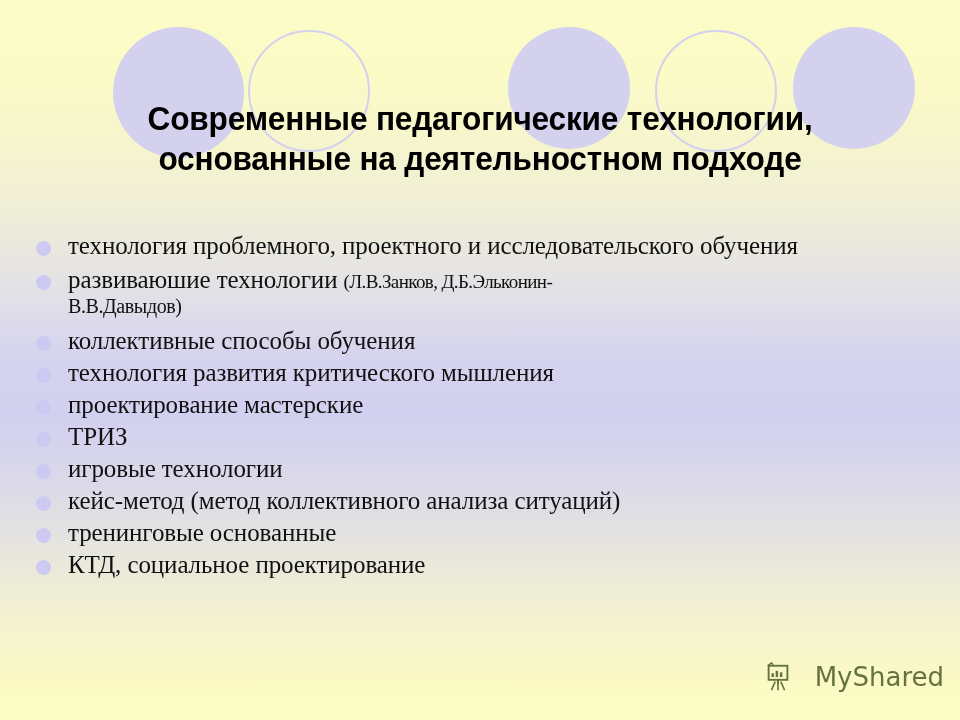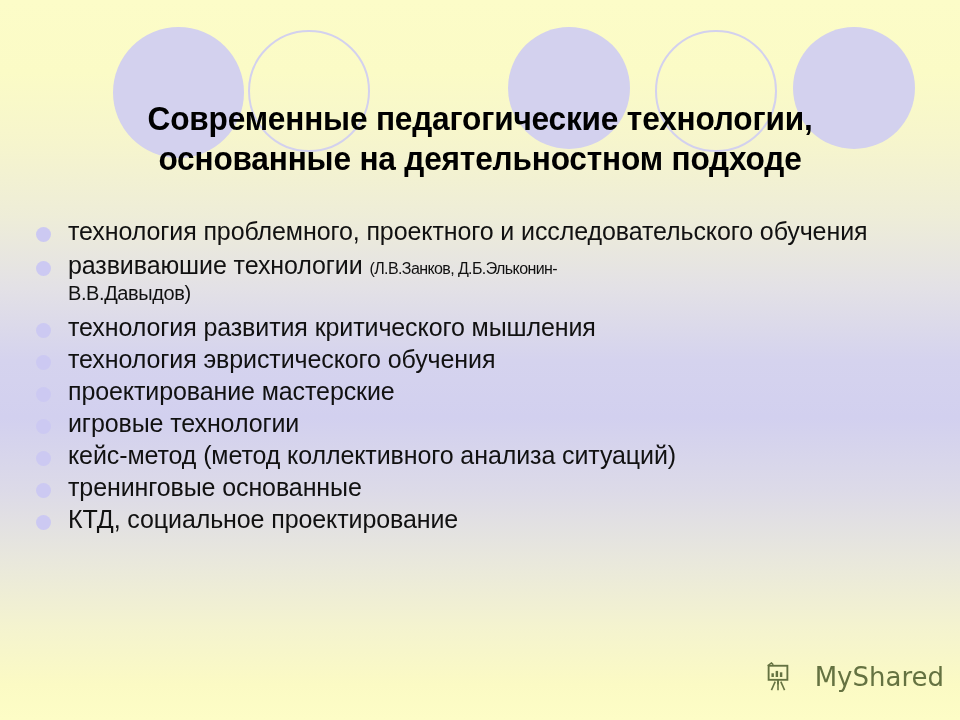--- a/index.html
+++ b/index.html
@@ -58,23 +58,24 @@
     transform: scaleX(0.93);
     transform-origin: 50% 50%;
     white-space: pre-line;
     z-index: 5;
   }
 
   
   #list {
     position: absolute;
     left: 36px;
-    top: 216px;
+    top: 230px;
     width: 900px;
     z-index: 4;
+    font-family: Liberation Serif, serif;
   }
   .bullet-row {
     display: flex;
     align-items: flex-start;
     margin-bottom: 3px;
   }
   .bullet-dot {
     flex: 0 0 auto;
     width: 15px;
     height: 15px;
@@ -84,21 +85,21 @@
     margin-right: 17px;
   }
   .bullet-text {
     flex: 1 1 auto;
     color: #111111;
     font-size: 25px;
     line-height: 31px;
     letter-spacing: -0.1px;
   }
   .bullet-text .paren {
-    font-size: 16px;
+    font-size: 19px;
     letter-spacing: -0.6px;
   }
   .bullet-text .cont {
     display: block;
     margin-top: -6px;
     font-size: 20px;
     letter-spacing: -0.4px;
   }
 
   
@@ -147,29 +148,33 @@
       <div class="bullet-row">
         <span class="bullet-dot" style="background: rgb(204, 201, 242);"></span>
         <span class="bullet-text"><span>технология  проблемного, проектного и исследовательского обучения</span></span>
       </div>
       <div class="bullet-row">
         <span class="bullet-dot" style="background: rgb(204, 201, 242);"></span>
         <span class="bullet-text"><span>развиваюшие технологии </span><span class="paren">(Л.В.Занков, Д.Б.Эльконин-</span><span class="cont">В.В.Давыдов)</span></span>
       </div>
       <div class="bullet-row tight">
         <span class="bullet-dot" style="background: rgb(204, 201, 242);"></span>
+        <span class="bullet-text"><span>коллективные способы обучения</span></span>
+      </div>
+      <div class="bullet-row tight">
+        <span class="bullet-dot" style="background: rgb(204, 201, 242);"></span>
         <span class="bullet-text"><span>технология развития критического мышления</span></span>
       </div>
       <div class="bullet-row tight">
         <span class="bullet-dot" style="background: rgb(204, 201, 242);"></span>
-        <span class="bullet-text"><span>технология эвристического обучения</span></span>
-      </div>
-      <div class="bullet-row tight">
-        <span class="bullet-dot" style="background: rgb(204, 201, 242);"></span>
         <span class="bullet-text"><span>проектирование мастерские</span></span>
+      </div>
+      <div class="bullet-row tight">
+        <span class="bullet-dot" style="background: rgb(204, 201, 242);"></span>
+        <span class="bullet-text"><span>ТРИЗ</span></span>
       </div>
       <div class="bullet-row tight">
         <span class="bullet-dot" style="background: rgb(204, 201, 242);"></span>
         <span class="bullet-text"><span>игровые технологии</span></span>
       </div>
       <div class="bullet-row tight">
         <span class="bullet-dot" style="background: rgb(204, 201, 242);"></span>
         <span class="bullet-text"><span>кейс-метод (метод коллективного анализа ситуаций)</span></span>
       </div>
       <div class="bullet-row tight">

